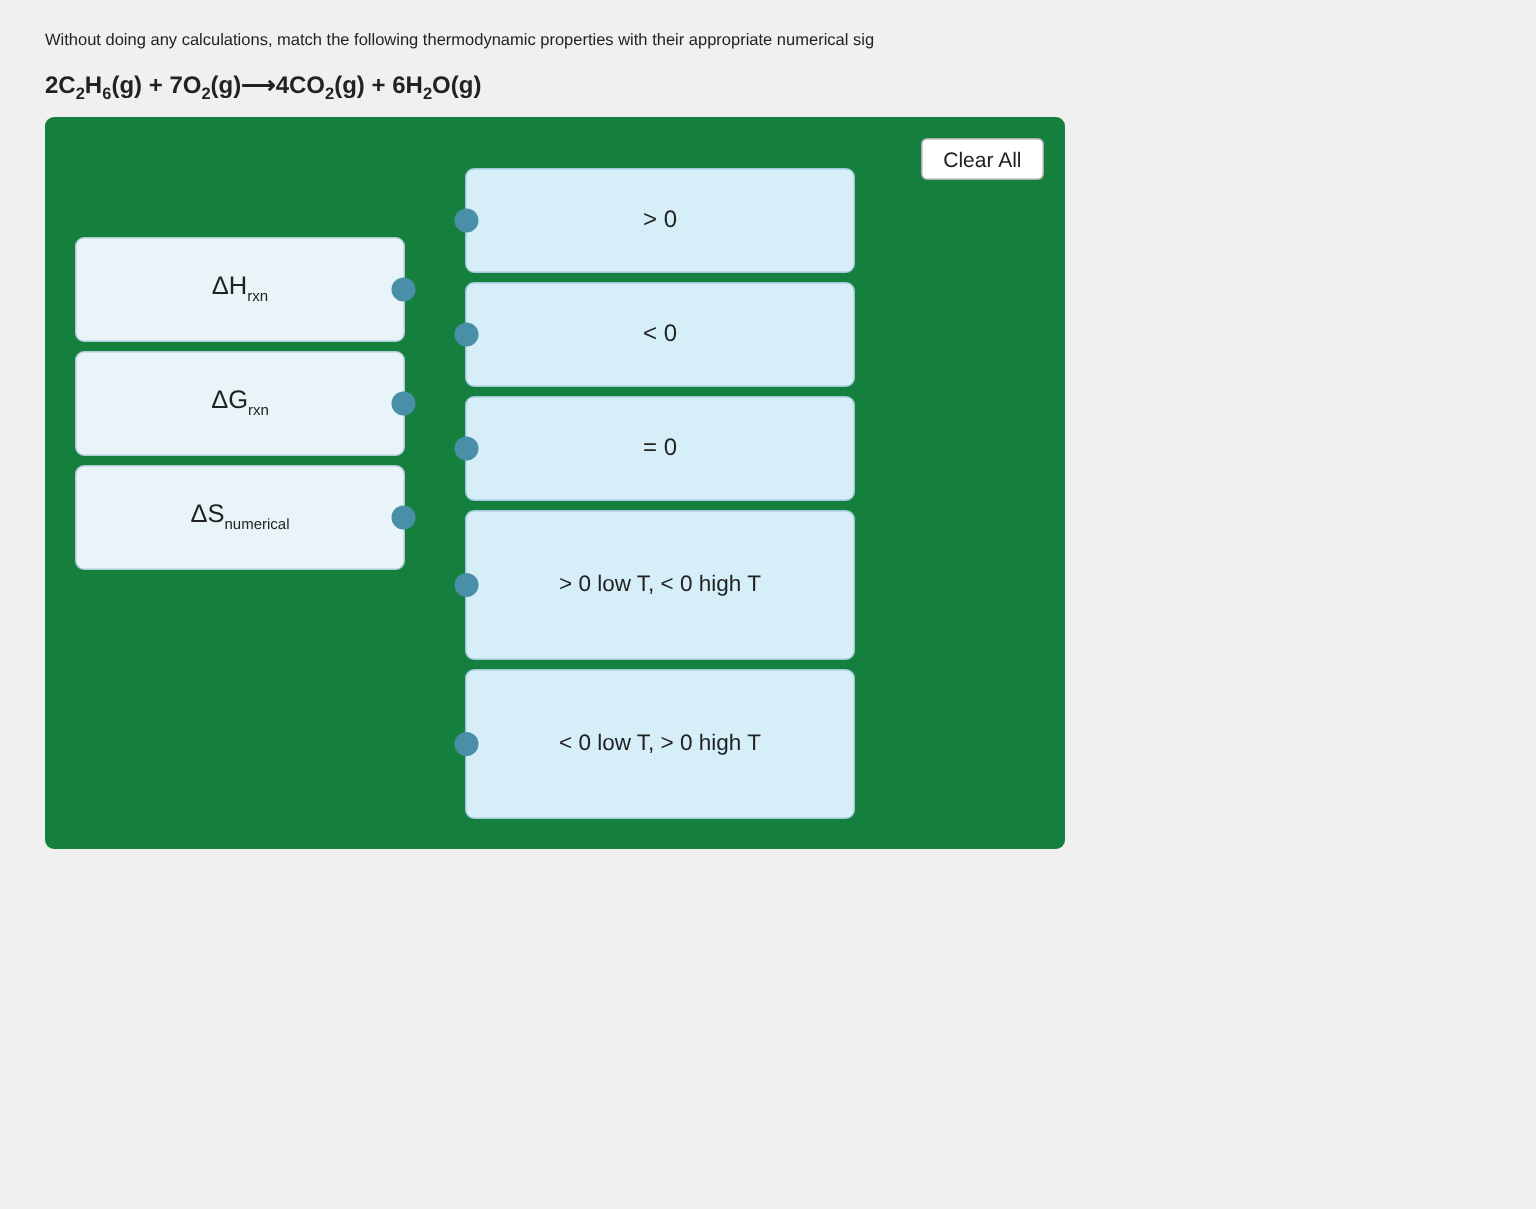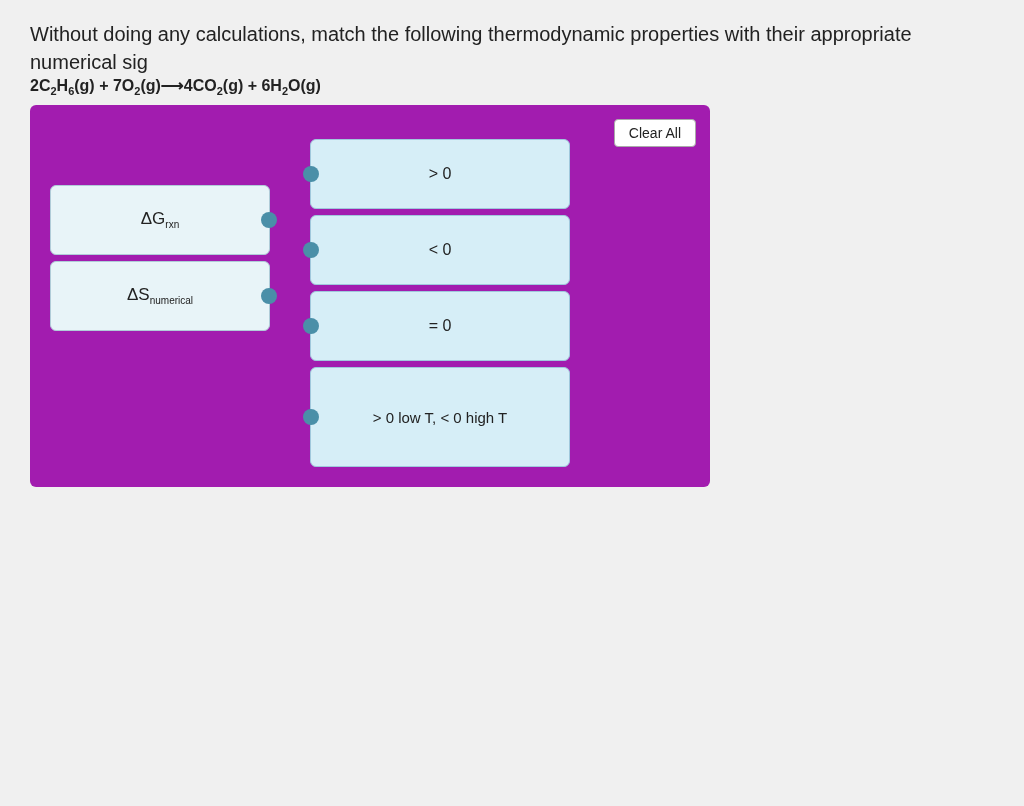--- a/index.html
+++ b/index.html
@@ -8,36 +8,36 @@
       background: #f0f0f0;
       font-family: Arial, sans-serif;
       font-size: 15px;
       color: #222;
       padding: 20px 30px;
       width: 1024px;
       min-height: 806px;
     }
 
     .instruction {
-      font-size: 20px;
+      font-size: 11px;
       color: #222;
-      margin-bottom: 0;
+      margin-bottom: 12px;
       line-height: 1.4;
     }
 
     .equation {
       font-size: 16px;
       font-weight: bold;
       margin-bottom: 8px;
     }
 
     .equation sub { font-size: 11px; }
 
     .main-container {
-      background: #a21caf;
+      background: #15803d;
       border-radius: 6px;
       padding: 20px 20px 20px 20px;
       display: flex;
       flex-direction: column;
       width: 680px;
       position: relative;
     }
 
     .clear-all-btn {
       position: absolute;
@@ -139,20 +139,26 @@
   2C<sub>2</sub>H<sub>6</sub>(g) + 7O<sub>2</sub>(g)⟶4CO<sub>2</sub>(g) + 6H<sub>2</sub>O(g)
 </div>
 
 <div class="main-container">
   <button class="clear-all-btn">Clear All</button>
 
   <div class="matching-area">
 
     <div class="left-column">
 
+      <div class="property-card">
+        <span>
+          ΔH<sub>rxn</sub>
+        </span>
+        <div class="connector-dot"></div>
+      </div>
 
 
       <div class="property-card">
         <span>
           ΔG<sub>rxn</sub>
         </span>
         <div class="connector-dot"></div>
       </div>
 
       <div class="property-card">
@@ -179,17 +185,21 @@
       <div class="value-card">
         <div class="connector-dot"></div>
         <span>= 0</span>
       </div>
 
       <div class="value-card tall">
         <div class="connector-dot"></div>
         <span>&gt; 0 low T, &lt; 0 high T</span>
       </div>
 
+      <div class="value-card tall">
+        <div class="connector-dot"></div>
+        <span>&lt; 0 low T, &gt; 0 high T</span>
+      </div>
 
     </div>
 
   </div>
 </div>
 
 </body></html>

